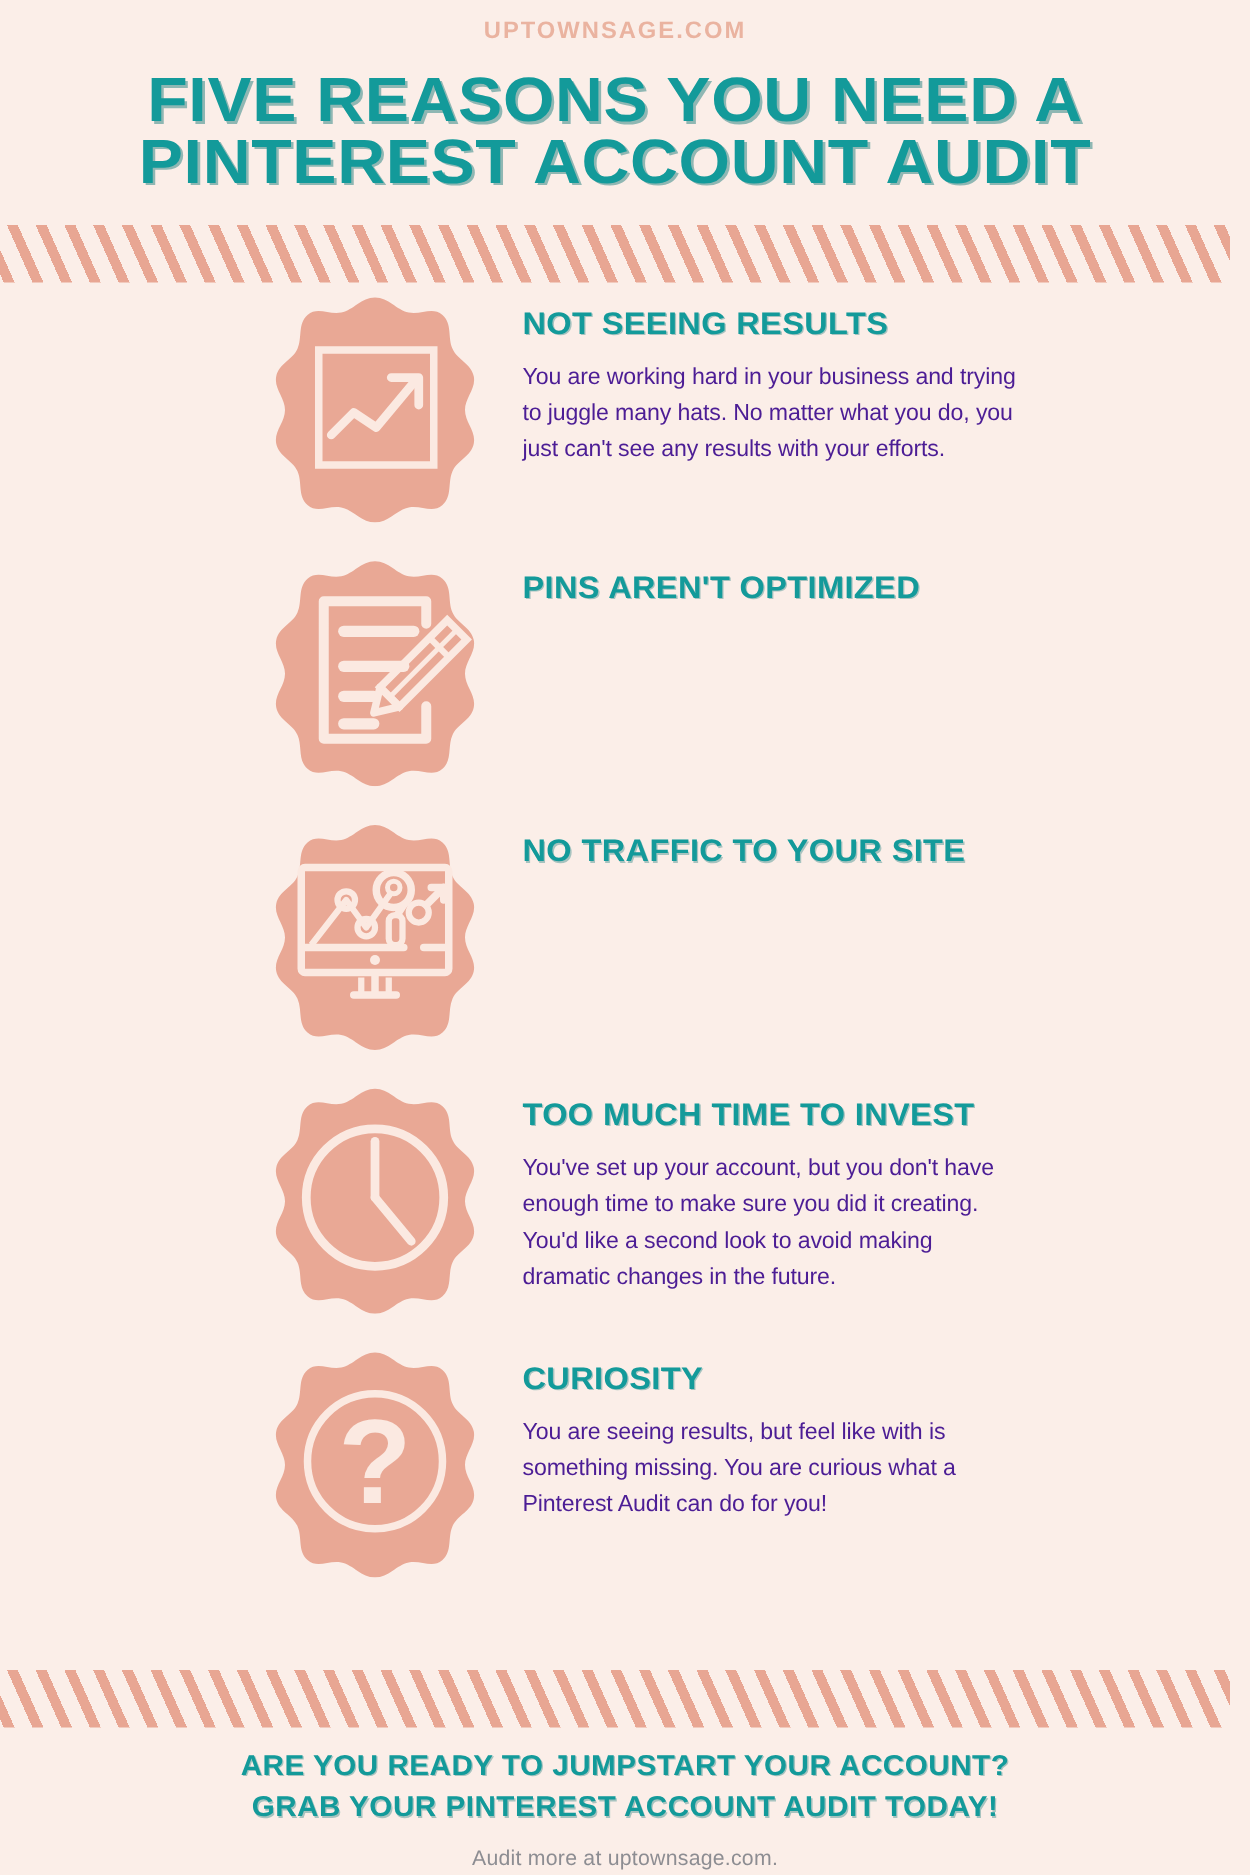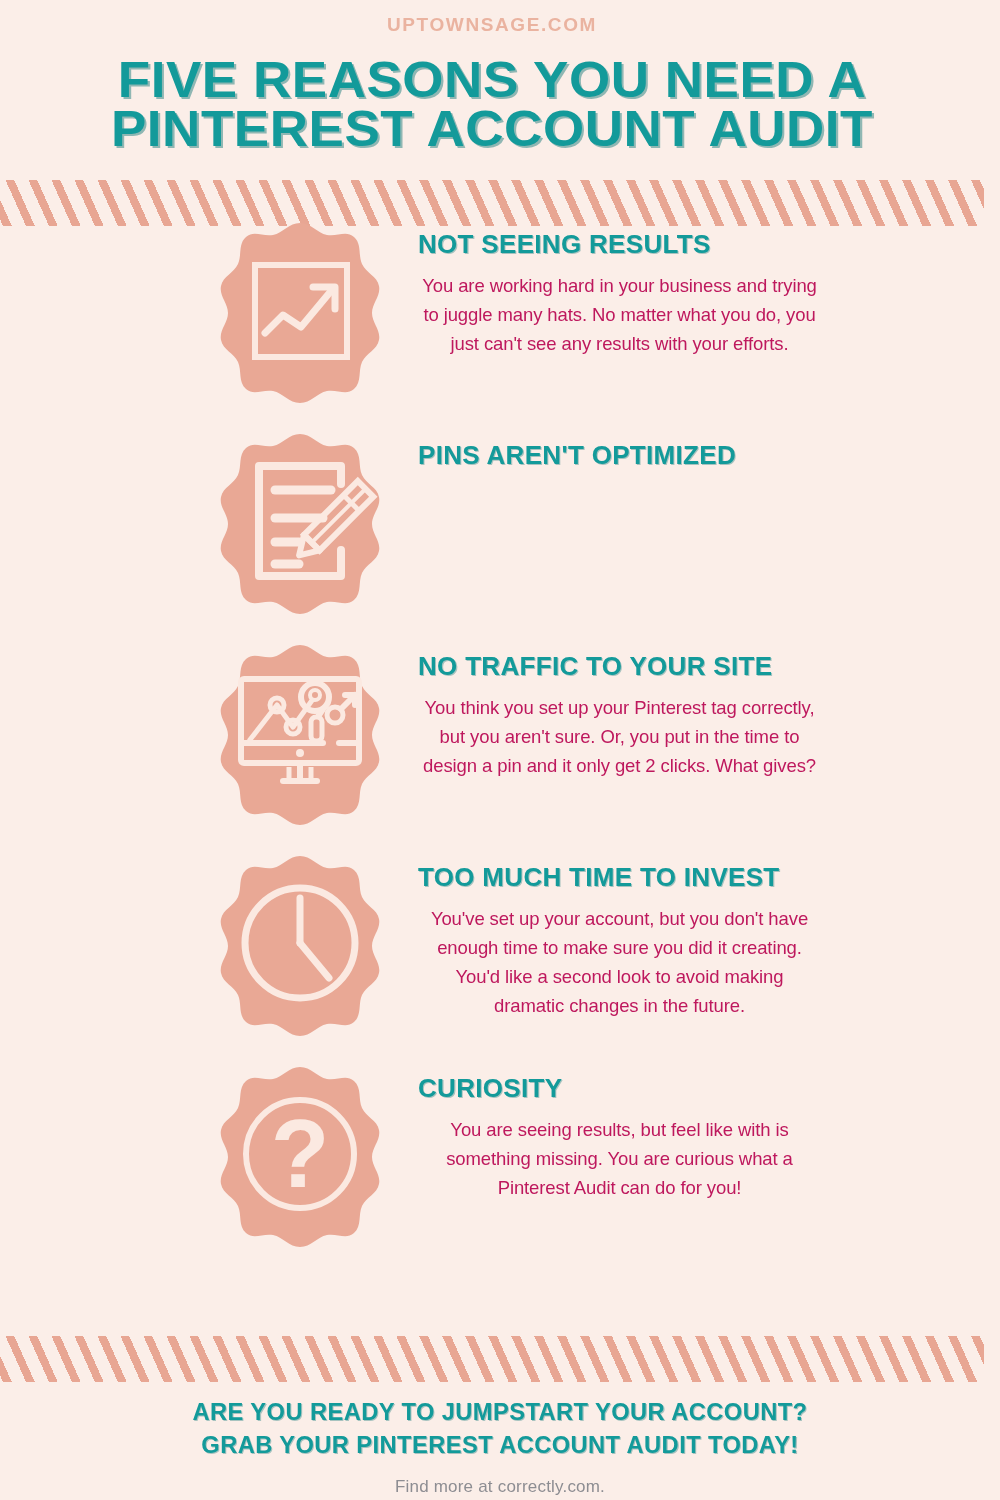--- a/index.html
+++ b/index.html
@@ -64,21 +64,21 @@
         #fbeee8 8px,
         #fbeee8 21px
     );
   }
   .stripe-band.top { top: 180px; }
   .stripe-band.bottom { top: 1336px; }
 
   
   .reasons {
     position: absolute;
-    top: 217px;
+    top: 232px;
     left: 0;
     width: 1000px;
   }
 
   .reason {
     display: flex;
     align-items: flex-start;
     padding-left: 207px;
     margin-bottom: 21px;
     min-height: 190px;
@@ -110,26 +110,25 @@
     font-size: 25px;
     letter-spacing: 0.3px;
     line-height: 1.05;
     transform: scaleX(1.04);
     transform-origin: left center;
     margin-bottom: 14px;
     text-shadow: 1px 1px 0 rgba(11,116,116,0.35);
   }
 
   .reason-body {
-    color: #be185d;
+    color: #4c1d95;
     font-family: "Liberation Sans", sans-serif;
     font-size: 18.5px;
     line-height: 1.57;
     letter-spacing: -0.1px;
-    text-align: center;
   }
 
   
   .footer {
     position: absolute;
     top: 1396px;
     left: 0;
     width: 1000px;
     text-align: center;
   }
@@ -223,21 +222,20 @@
           <circle cx="108" cy="56" r="5" fill="none" stroke="#fbe9e1" stroke-width="4"></circle>
           <line x1="116" y1="70" x2="112" y2="76" stroke="#fbe9e1" stroke-width="6" stroke-linecap="round"></line>
           <rect x="104" y="78" width="11" height="24" rx="5" fill="none" stroke="#fbe9e1" stroke-width="5"></rect>
           <circle cx="128" cy="76" r="8" fill="none" stroke="#fbe9e1" stroke-width="5"></circle>
           <line x1="134" y1="70" x2="148" y2="56" stroke="#fbe9e1" stroke-width="6" stroke-linecap="round"></line>
           <polyline points="138,56 148,56 148,66" fill="none" stroke="#fbe9e1" stroke-width="6" stroke-linecap="round" stroke-linejoin="round"></polyline>
         </svg>
       </div>
       <div class="reason-text">
         <div class="reason-heading">NO TRAFFIC TO YOUR SITE</div>
-        <div class="reason-body">You think you set up your Pinterest tag correctly, but you aren't sure. Or, you put in the time to design a pin and it only get 2 clicks. What gives?</div>
       </div>
     </div>
 
     <div class="reason">
       <div class="badge">
         <svg width="186" height="186" viewBox="0 0 186 186">
           <path fill="#e9a895" d="M93 6 C104 6 110 16 120 18 C130 20 139 13 147 20 C155 27 151 38 155 47 C159 56 170 59 172 69 C174 79 165 86 165 96 C165 106 174 113 172 123 C170 133 159 136 155 145 C151 154 155 165 147 172 C139 179 130 172 120 174 C110 176 104 186 93 186 C82 186 76 176 66 174 C56 172 47 179 39 172 C31 165 35 154 31 145 C27 136 16 133 14 123 C12 113 21 106 21 96 C21 86 12 79 14 69 C16 59 27 56 31 47 C35 38 31 27 39 20 C47 13 56 20 66 18 C76 16 82 6 93 6 Z"></path>
           <circle cx="93" cy="93" r="55" fill="none" stroke="#fbe9e1" stroke-width="7"></circle>
           <line x1="93" y1="93" x2="93" y2="48" stroke="#fbe9e1" stroke-width="7" stroke-linecap="round"></line>
           <line x1="93" y1="93" x2="122" y2="128" stroke="#fbe9e1" stroke-width="7" stroke-linecap="round"></line>
@@ -263,16 +261,16 @@
       </div>
     </div>
 
   </div>
 
   <div class="stripe-band bottom"></div>
 
   <div class="footer">
     <div class="cta-line">ARE YOU READY TO JUMPSTART YOUR ACCOUNT?</div>
     <div class="cta-line">GRAB YOUR PINTEREST ACCOUNT AUDIT TODAY!</div>
-    <div class="find-more">Find more at correctly.com.</div>
+    <div class="find-more">Audit more at uptownsage.com.</div>
   </div>
 
 </div>
 
 </body></html>

